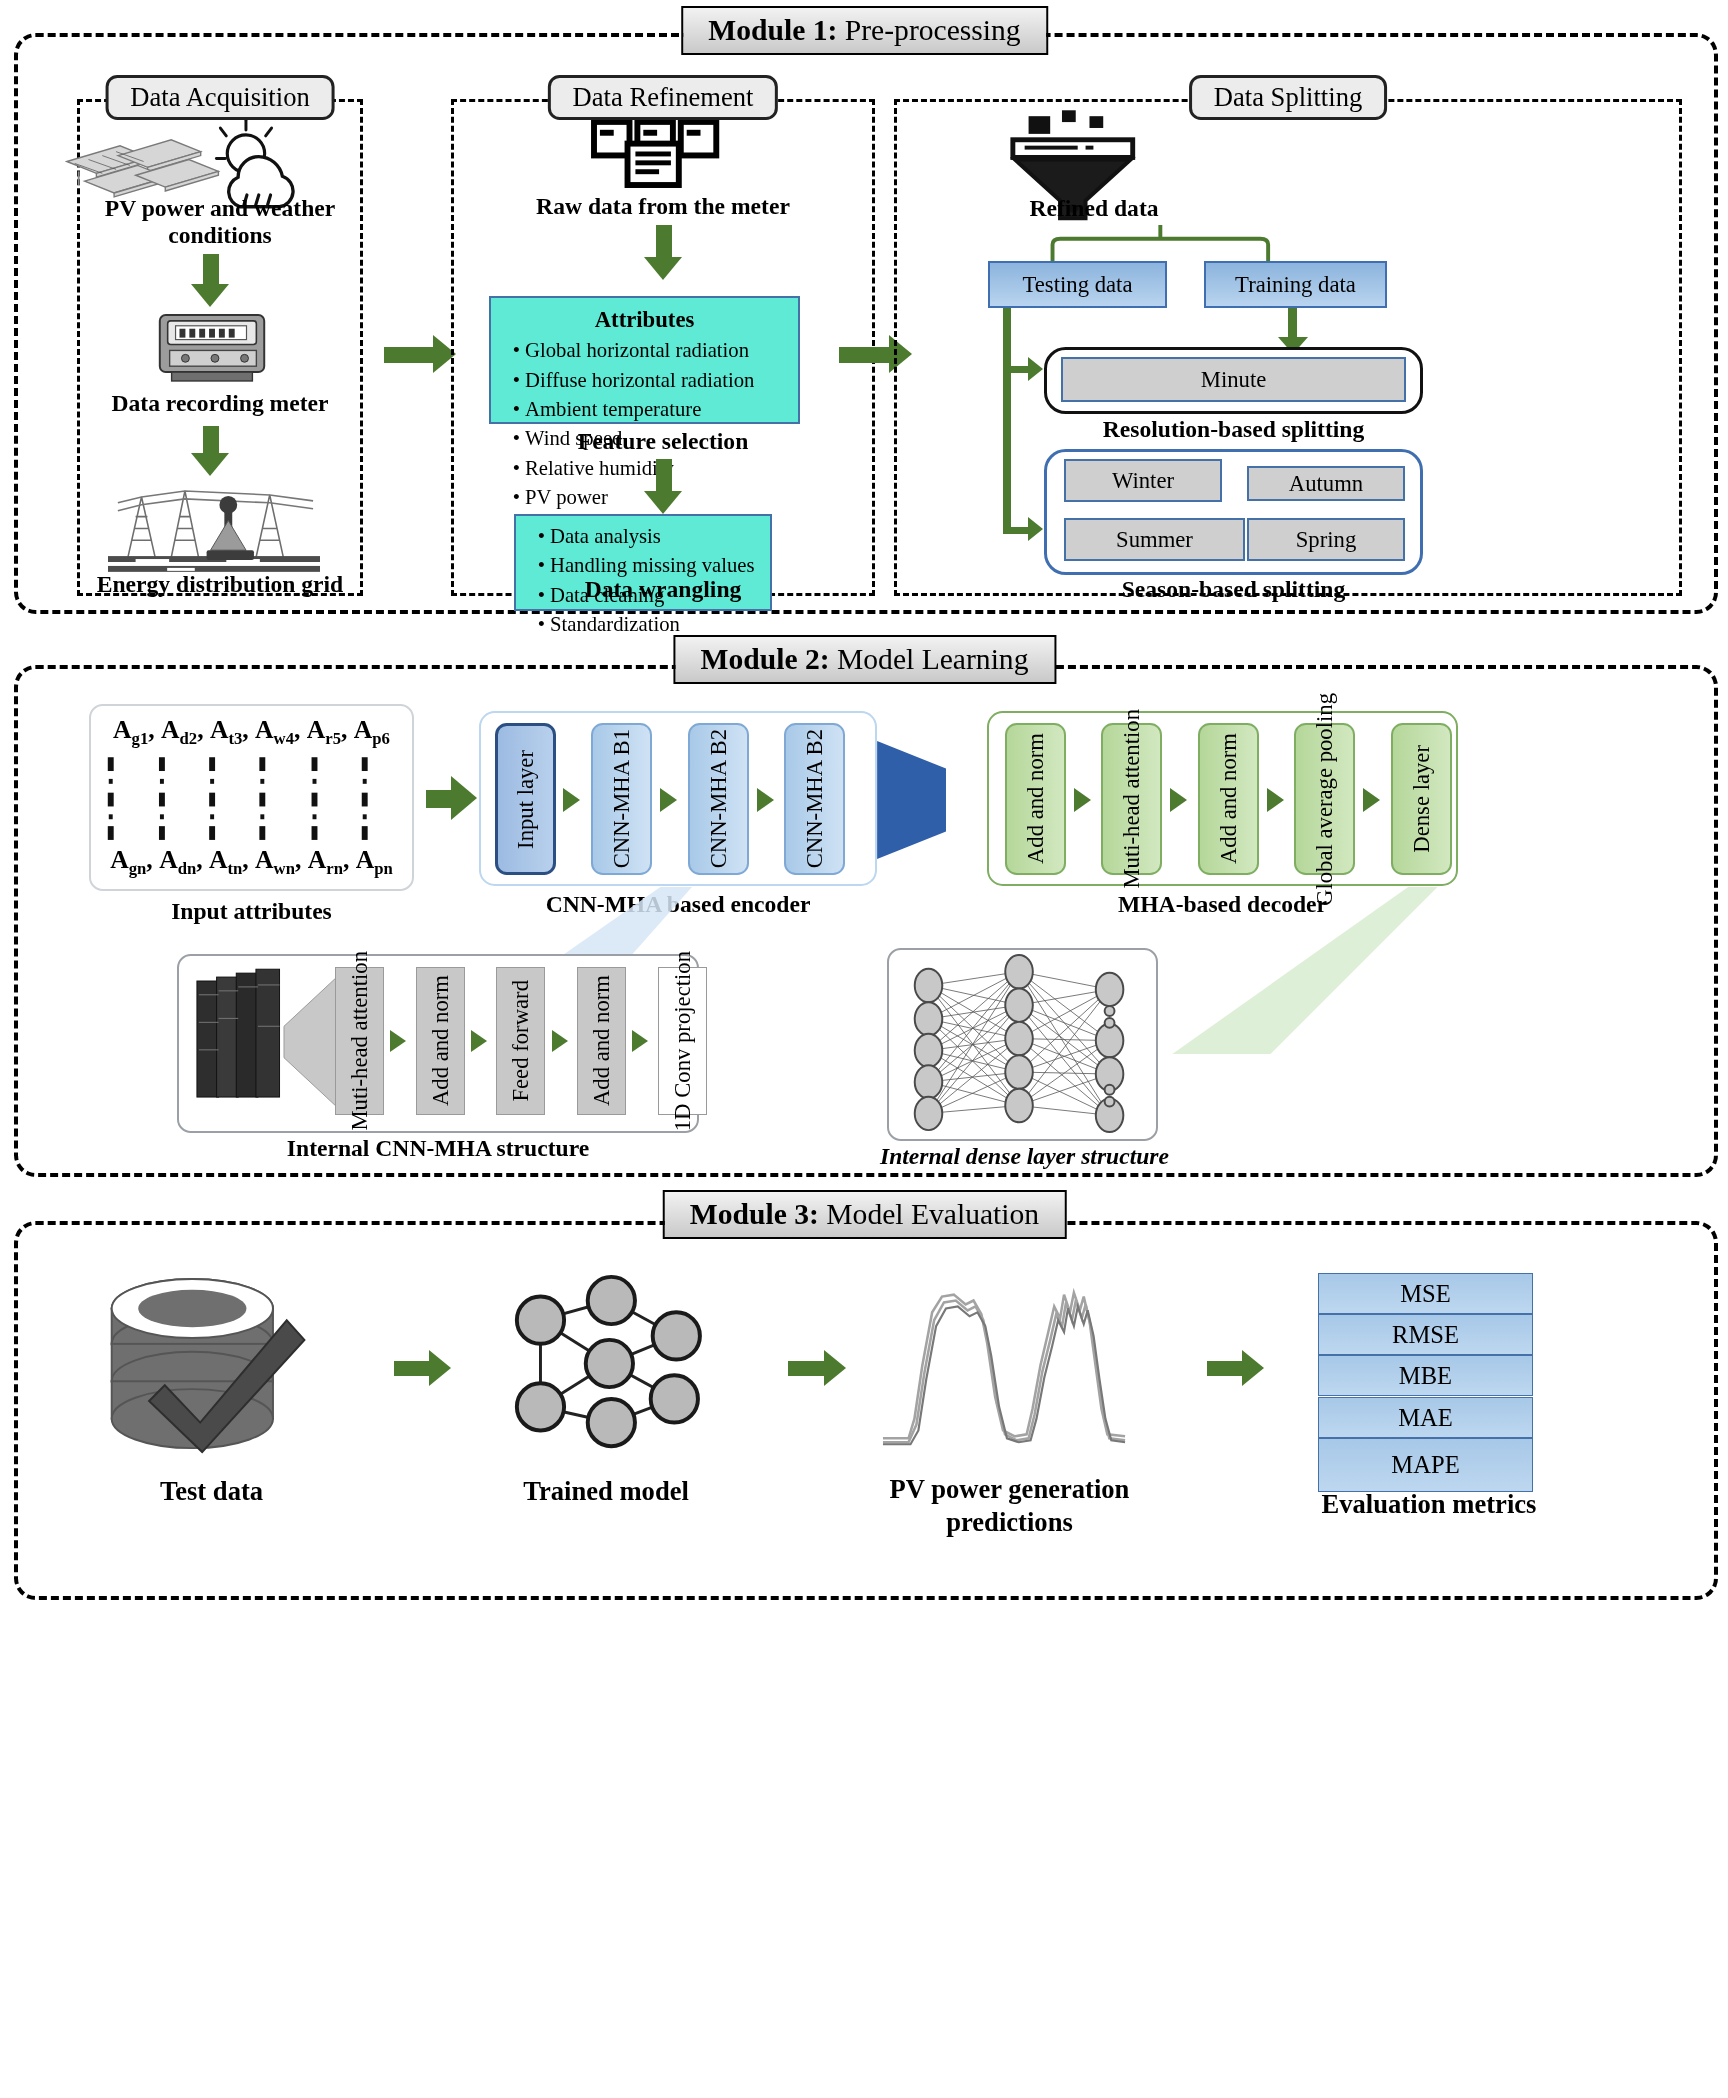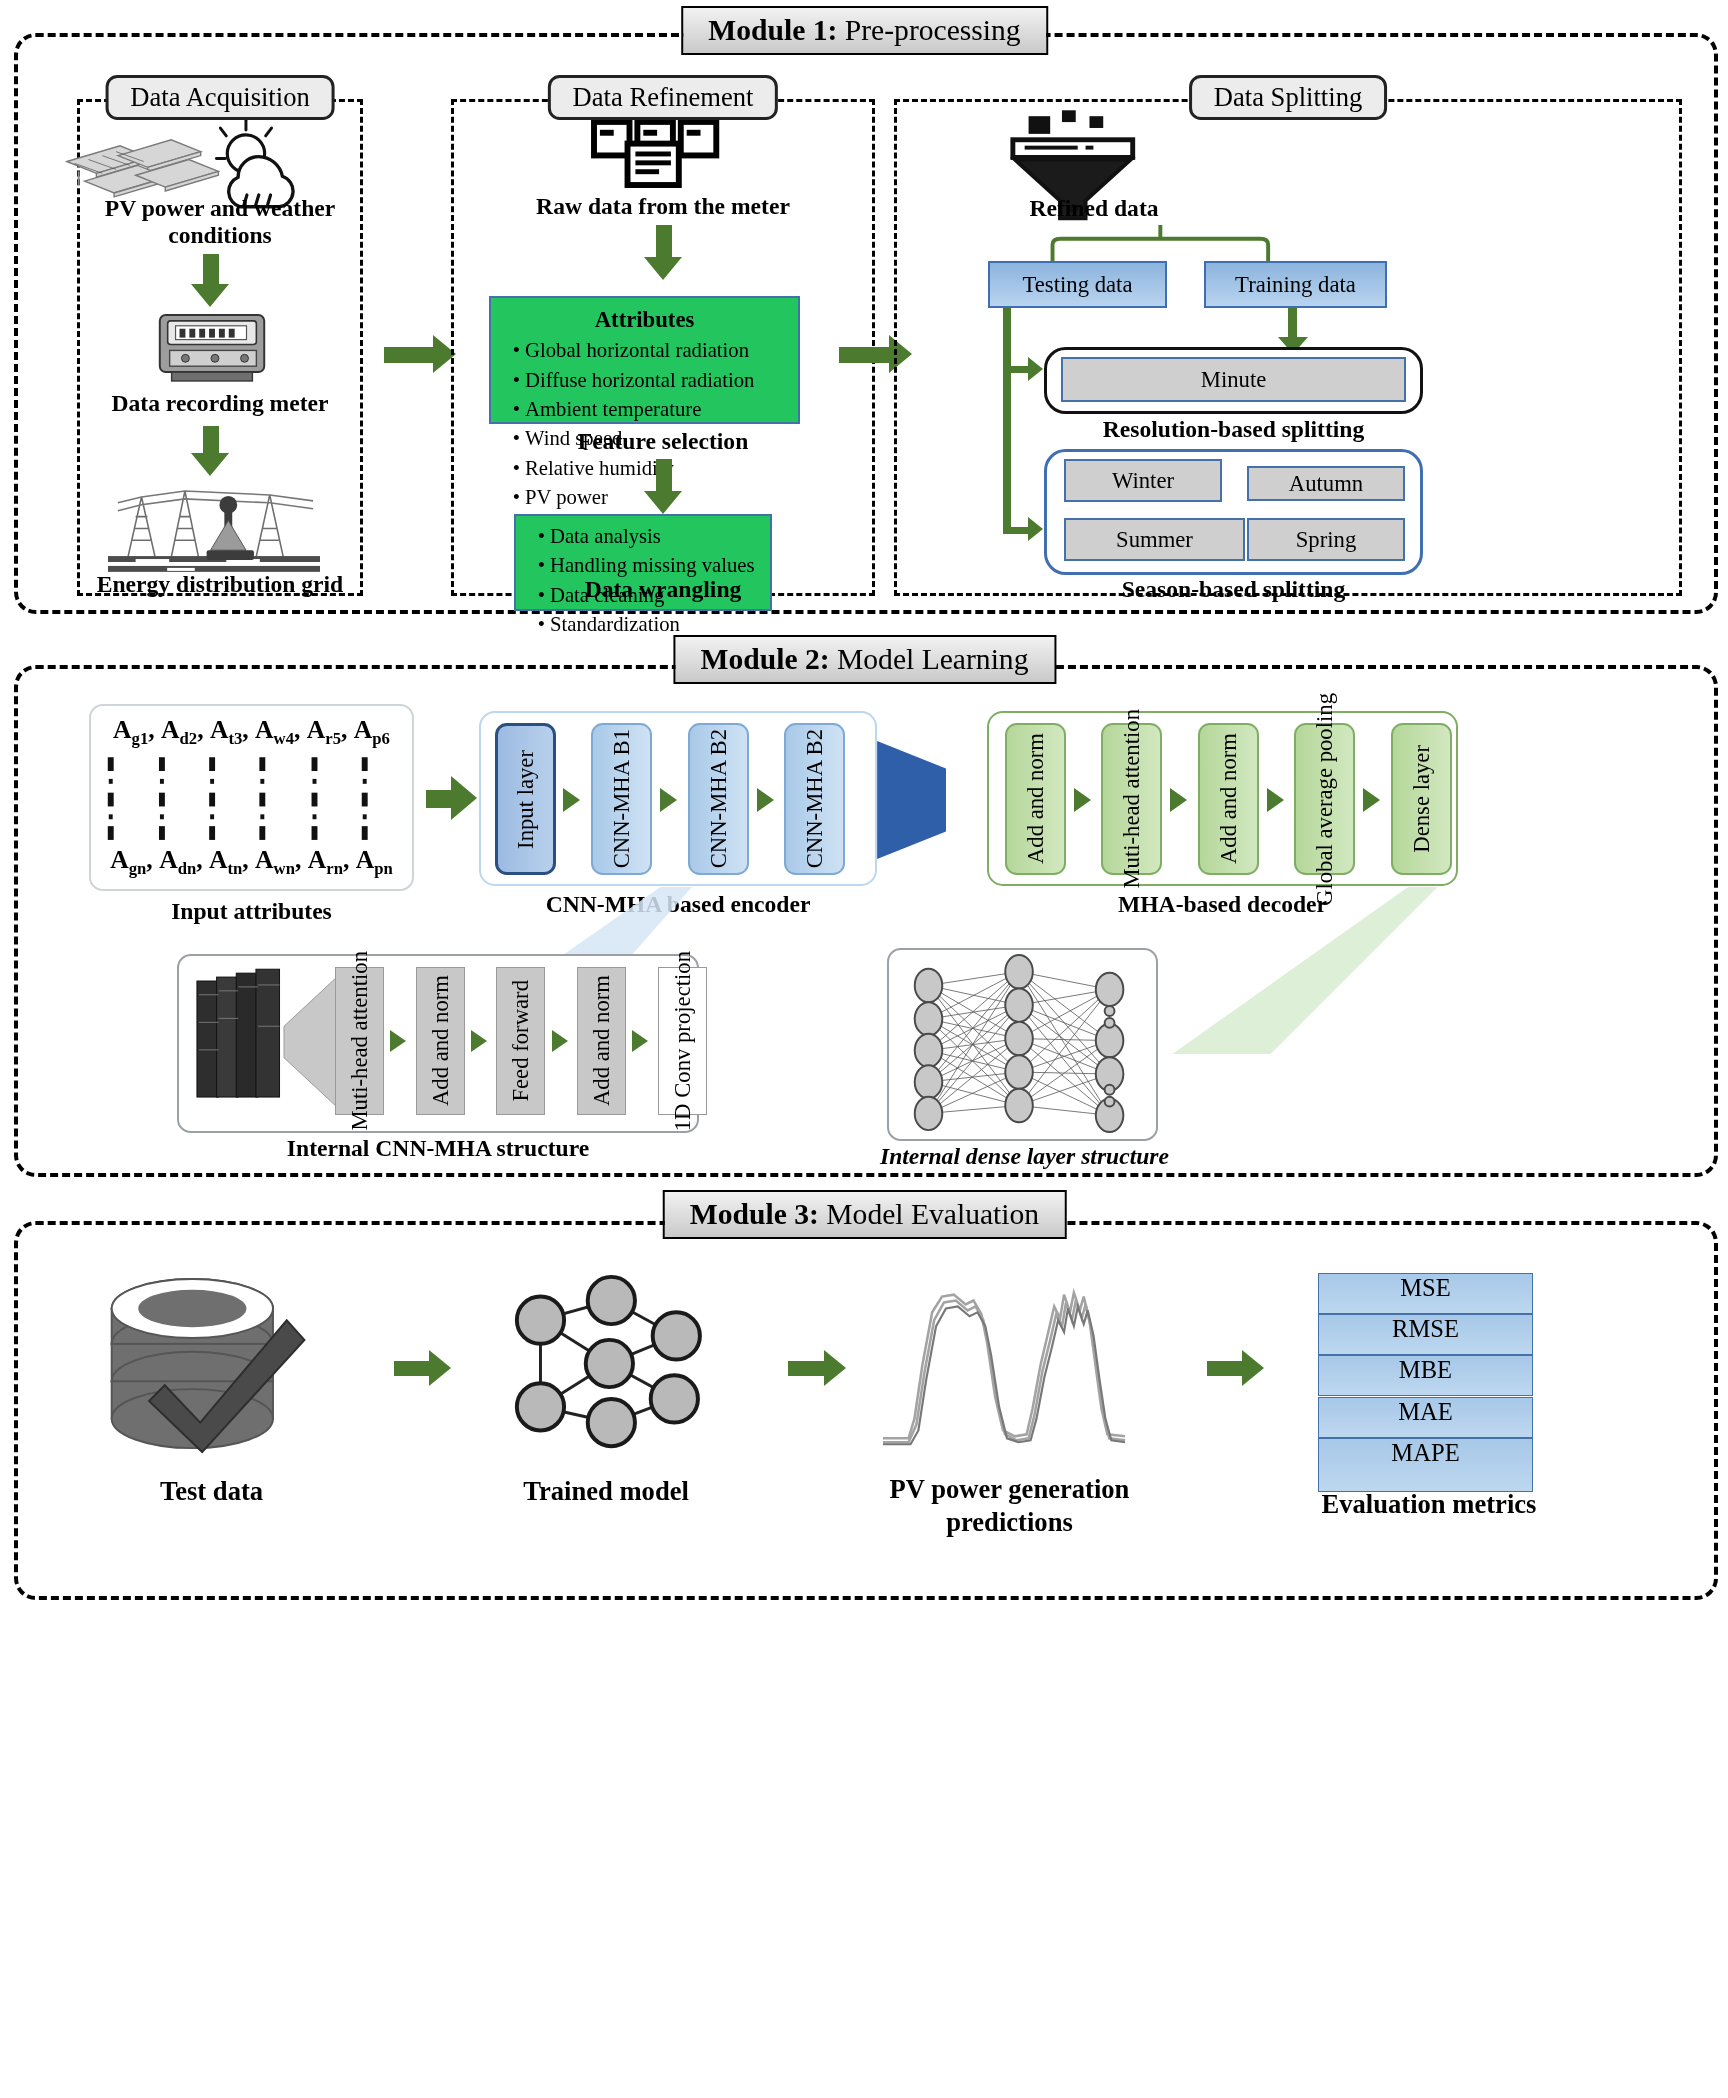--- a/index.html
+++ b/index.html
@@ -20,21 +20,21 @@
     position:absolute; border:4.9px dashed #000; border-radius:21.7px;
   }
   .panel { position:absolute; border:3px dashed #000; }
   .panel-title {
     position:absolute; top:-26.6px; left:50%; transform:translateX(-50%);
     background:#ececec; border:3px solid #222; border-radius:11.8px;
     padding:3.9px 21.7px; font-size:26.6px; white-space:nowrap; z-index:30;
   }
   .cap { position:absolute; text-align:center; font-weight:bold; font-size:23.6px; line-height:1.15; }
   .bluebox {
-    position:absolute; border:2px solid #4472a8; background:#22c55e;
+    position:absolute; border:2px solid #4472a8; background:#5eead4;
     font-size:20.7px; line-height:1.42;
   }
   .bluebox .hdr { text-align:center; font-weight:bold; font-size:22.7px; }
   .bluebox ul { list-style:none; }
   .bluebox li { position:relative; padding-left:34px; }
   .bluebox li:before { content:"\2022"; position:absolute; left:21.7px; }
   .gv { position:absolute; background:#4c7a2e; }
   .gtri-d { position:absolute; width:0;height:0;
     border-left:19.7px solid transparent;border-right:19.7px solid transparent;
     border-top:23.6px solid #4c7a2e; }
@@ -67,21 +67,21 @@
     background:linear-gradient(90deg,#b5d79a,#d2e8c0); border-radius:11.8px;
     display:flex;align-items:center;justify-content:center;
   }
   .gray-block {
     position:absolute; border:1px solid #9a9a9a; background:#c8c8c8;
     display:flex;align-items:center;justify-content:center;
   }
   .metric {
     position:absolute; border:1px solid #4472a8;
     background:linear-gradient(#a7c8e8,#bdd7ef);
-    display:flex;justify-content:center; font-size:24.6px;
+    display:flex;align-items:center;justify-content:center; font-size:24.6px;
   }
   .grp-box { position:absolute; border:2px solid #9aa0a6; border-radius:13.8px; background:#fff; }
   .grp-box.light { border:2px solid #cfd4d8; }
   .enc-outline { position:absolute; border:2px solid #bcd7ef; border-radius:15.8px; }
   .dec-outline { position:absolute; border:2px solid #7fae63; border-radius:15.8px; }
   svg { position:absolute; overflow:visible; }
   .mono-sub { font-size:25.6px; font-weight:bold; }
   .mono-sub sub { font-size:16.7px; }
 </style>
 </head>

